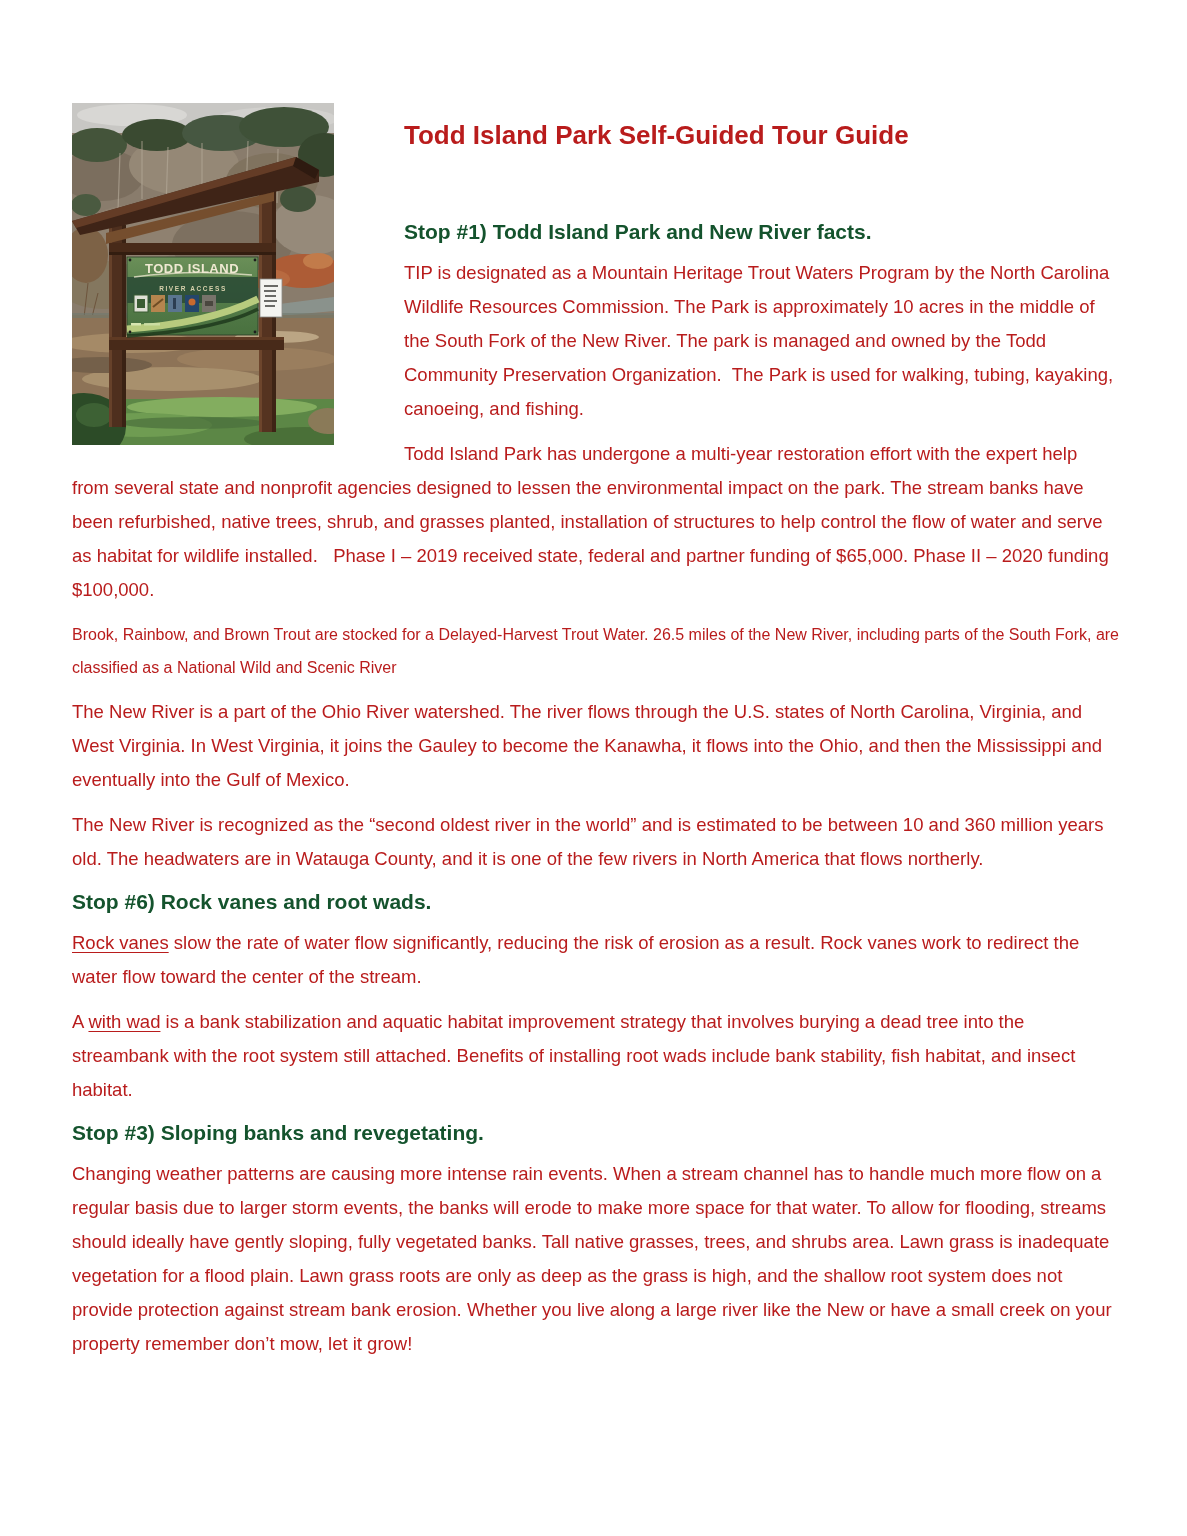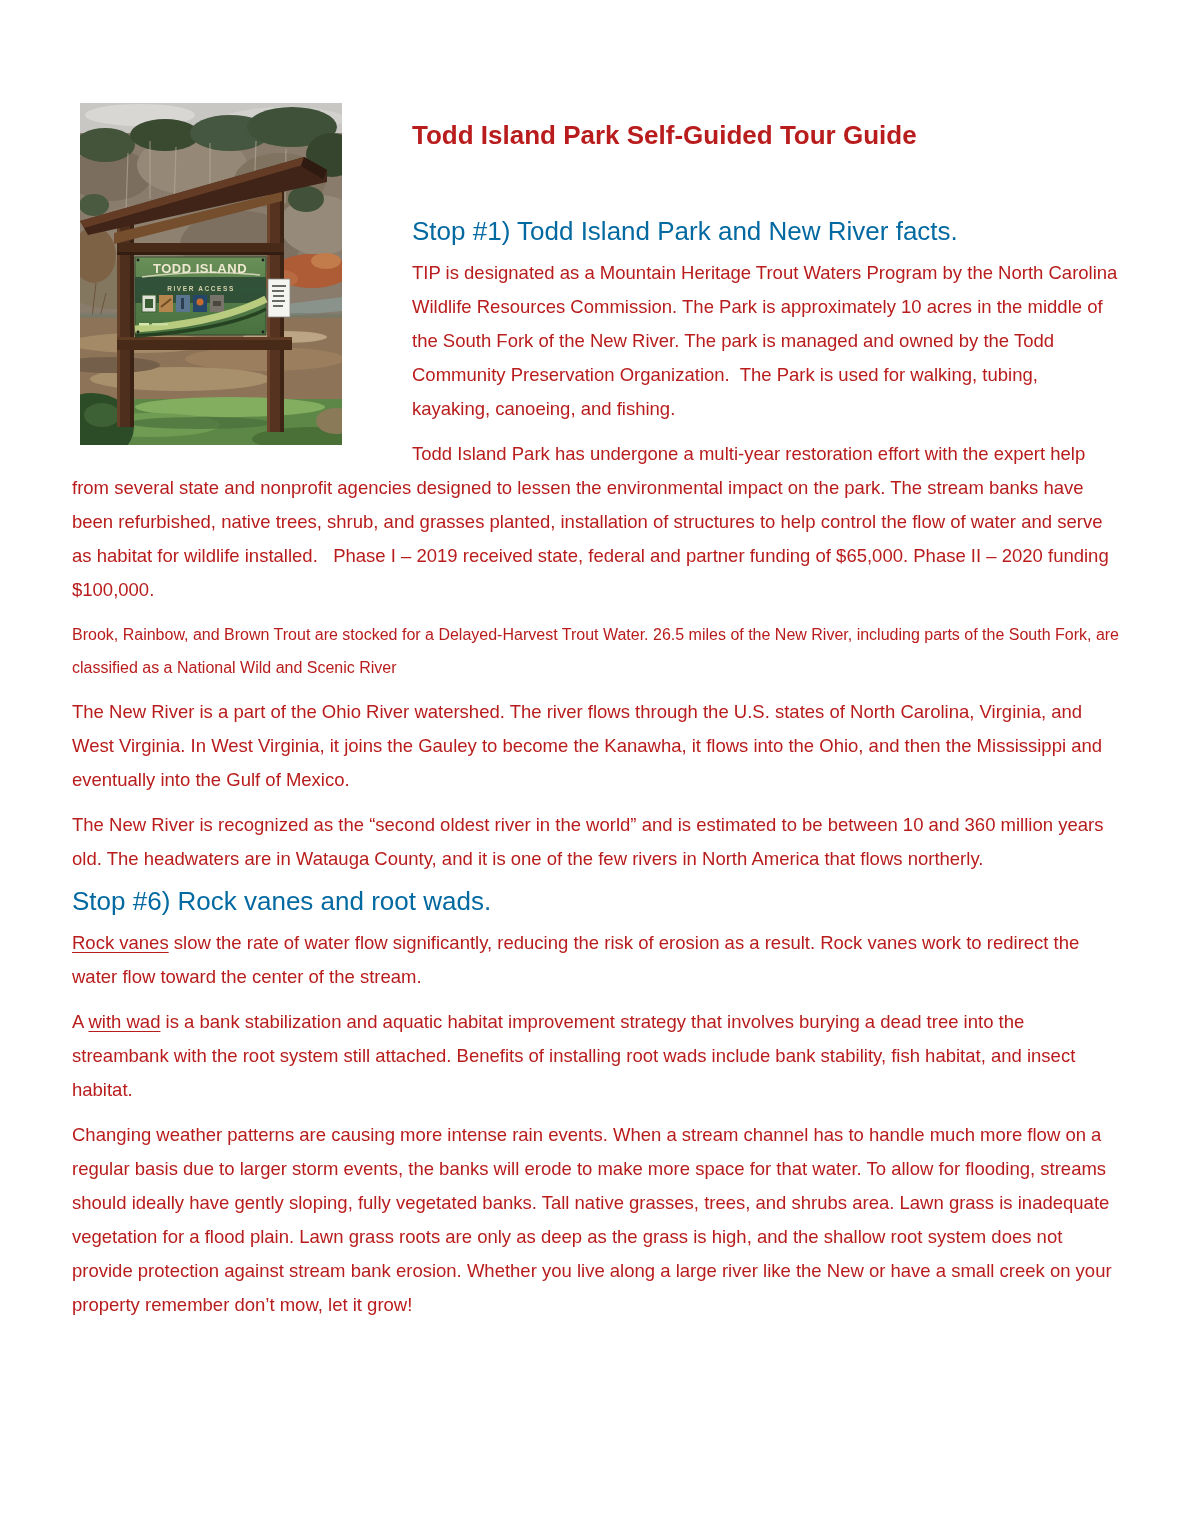--- a/index.html
+++ b/index.html
@@ -17,37 +17,37 @@
   .page {
     box-sizing: border-box;
     width: 1187px;
     height: 1536px;
     padding: 103px 68px 0 72px;
   }
   figure.photo {
     float: left;
     width: 314px;
     height: 342px;
-    margin: 0 18px 10px 8px;
+    margin: 0 18px 10px 0;
     padding: 0;
   }
   figure.photo svg { display: block; width: 262px; height: 342px; }
   h1.doc-title {
     font-size: 26px;
     line-height: 33px;
     font-weight: 700;
     margin: 16px 0 0 0;
     color: #b91c1c;
   }
   h2.stop-heading {
-    font-size: 26px;
+    font-size: 21px;
     line-height: 27px;
-    font-weight: 400;
+    font-weight: 700;
     margin: 12px 0 0 0;
-    color: #0369a1;
+    color: #14532d;
   }
   h2.first-heading { margin-top: 66px; }
   p.body-text {
     font-size: 18.5px;
     line-height: 34px;
     margin: 11px 0 0 0;
     white-space: pre-wrap;
     color: #b91c1c;
   }
   p.body-text.small {
@@ -214,15 +214,16 @@
   <p class="body-text">TIP is designated as a Mountain Heritage Trout Waters Program by the North Carolina Wildlife Resources Commission. The Park is approximately 10 acres in the middle of the South Fork of the New River. The park is managed and owned by the Todd Community Preservation Organization.  The Park is used for walking, tubing, kayaking, canoeing, and fishing.</p>
   <p class="body-text">Todd Island Park has undergone a multi-year restoration effort with the expert help from several state and nonprofit agencies designed to lessen the environmental impact on the park. The stream banks have been refurbished, native trees, shrub, and grasses planted, installation of structures to help control the flow of water and serve as habitat for wildlife installed.   Phase I – 2019 received state, federal and partner funding of $65,000. Phase II – 2020 funding $100,000.</p>
   <p class="body-text small">Brook, Rainbow, and Brown Trout are stocked for a Delayed-Harvest Trout Water. 26.5 miles of the New River, including parts of the South Fork, are classified as a National Wild and Scenic River</p>
   <p class="body-text">The New River is a part of the Ohio River watershed. The river flows through the U.S. states of North Carolina, Virginia, and West Virginia. In West Virginia, it joins the Gauley to become the Kanawha, it flows into the Ohio, and then the Mississippi and eventually into the Gulf of Mexico.</p>
   <p class="body-text">The New River is recognized as the “second oldest river in the world” and is estimated to be between 10 and 360 million years old. The headwaters are in Watauga County, and it is one of the few rivers in North America that flows northerly.</p>
 
   <h2 class="stop-heading">Stop #6) Rock vanes and root wads.</h2>
   <p class="body-text"><span class="u">Rock vanes</span><span> slow the rate of water flow significantly, reducing the risk of erosion as a result. Rock vanes work to redirect the water flow toward the center of the stream.</span></p>
   <p class="body-text"><span>A </span><span class="u">with wad</span><span> is a bank stabilization and aquatic habitat improvement strategy that involves burying a dead tree into the streambank with the root system still attached. Benefits of installing root wads include bank stability, fish habitat, and insect habitat.</span></p>
 
+  <h2 class="stop-heading">Stop #3) Sloping banks and revegetating.</h2>
   <p class="body-text">Changing weather patterns are causing more intense rain events. When a stream channel has to handle much more flow on a regular basis due to larger storm events, the banks will erode to make more space for that water. To allow for flooding, streams should ideally have gently sloping, fully vegetated banks. Tall native grasses, trees, and shrubs area. Lawn grass is inadequate vegetation for a flood plain. Lawn grass roots are only as deep as the grass is high, and the shallow root system does not provide protection against stream bank erosion. Whether you live along a large river like the New or have a small creek on your property remember don’t mow, let it grow!</p>
 
 </div>
 
 </body></html>

